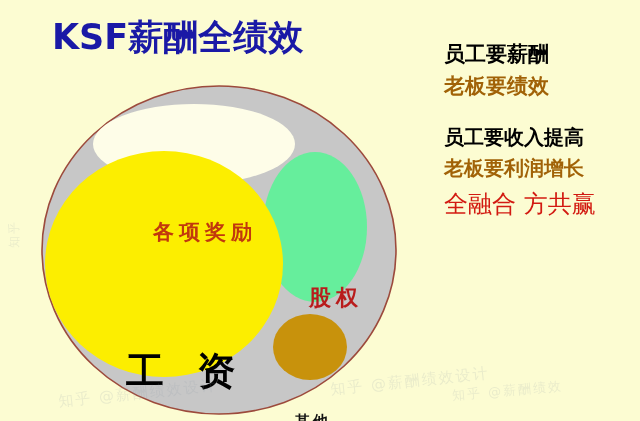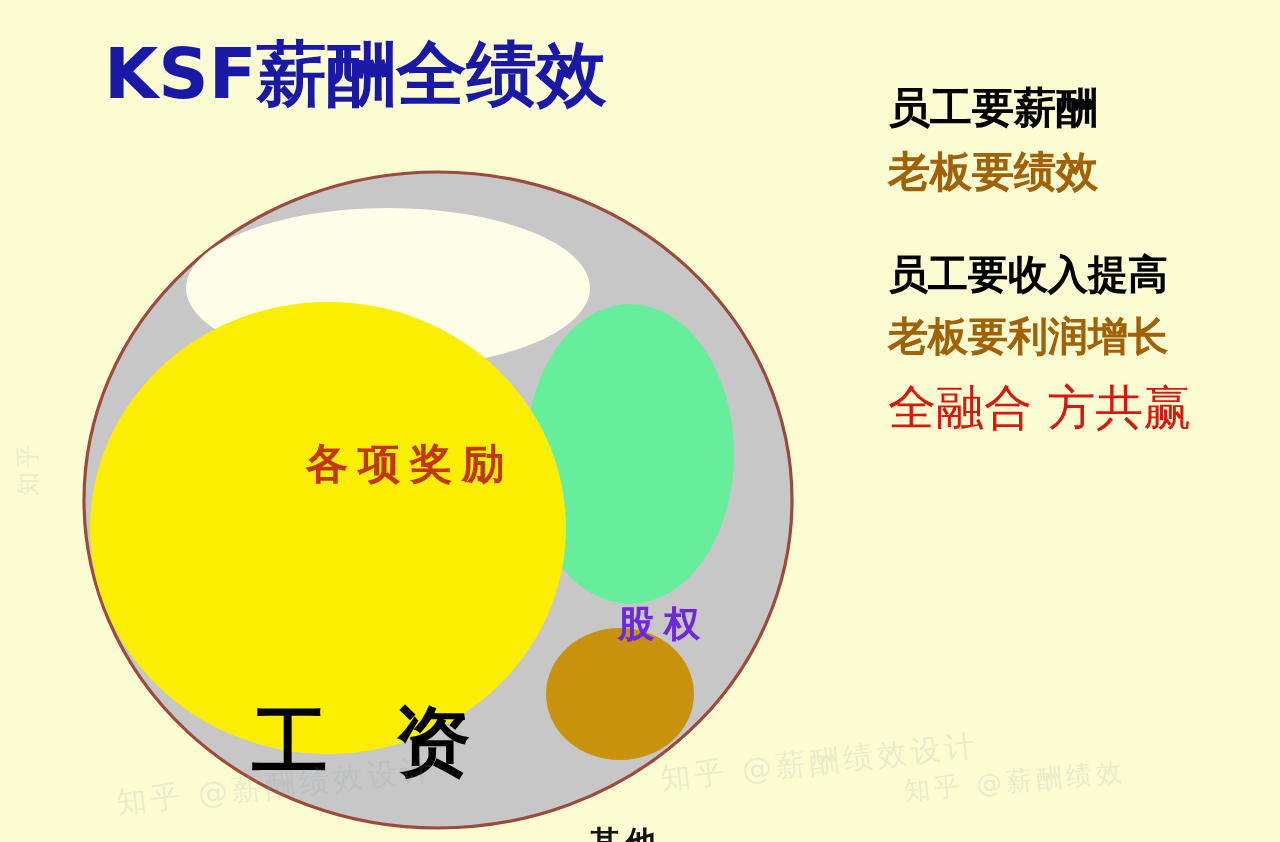--- a/index.html
+++ b/index.html
@@ -73,23 +73,23 @@
     text-align: center;
   }
   .lbl-bonus {
     left: 118px; top: 136px;
     font-size: 21px;
     color: #c1380d;
     letter-spacing: 5px;
     margin-left: 13px;
   }
   .lbl-equity {
-    left: 287px; top: 212px;
-    font-size: 18px;
-    color: #6d28d9;
+    left: 287px; top: 196px;
+    font-size: 22px;
+    color: #b91c1c;
     letter-spacing: 5px;
     line-height: 38px;
   }
   .lbl-salary {
     left: 104px; top: 264px;
     font-size: 38px;
     color: #000000;
     letter-spacing: 10px;
     font-weight: bold;
   }

